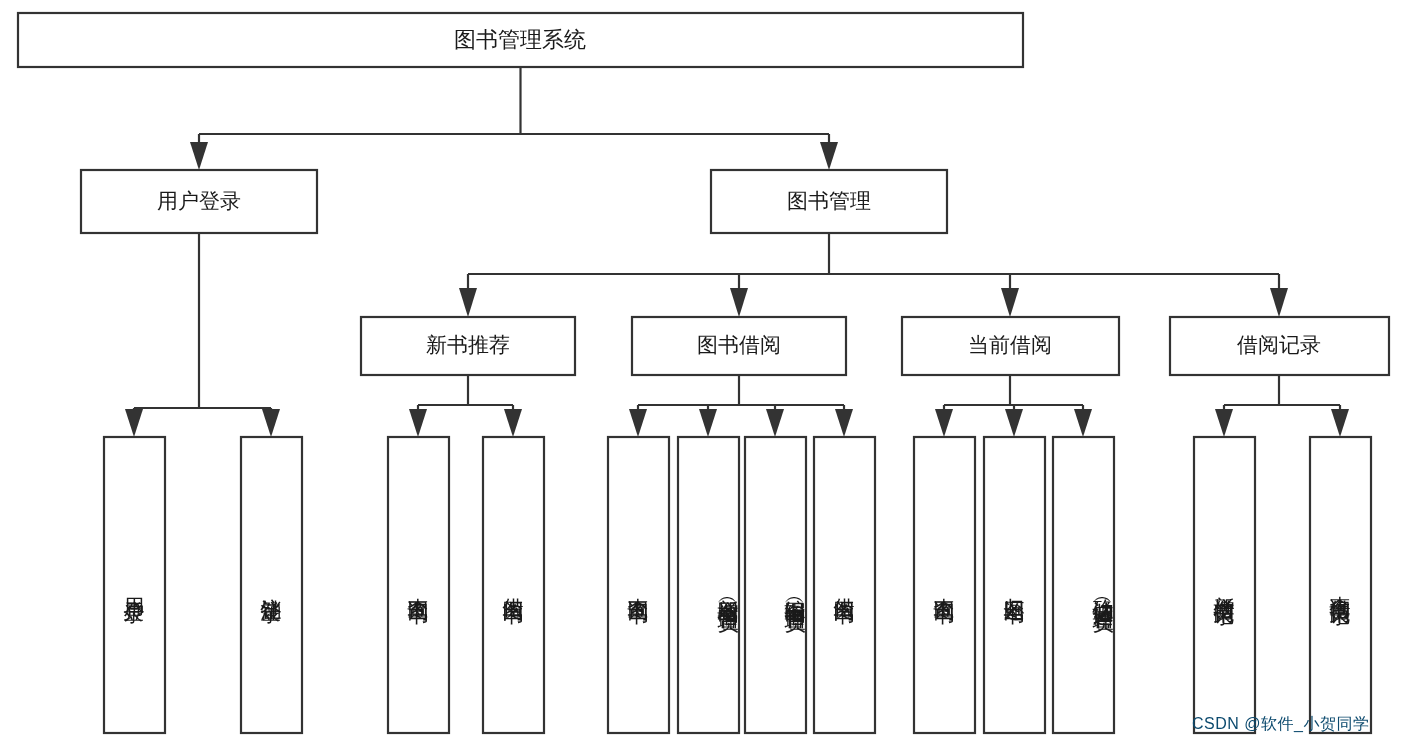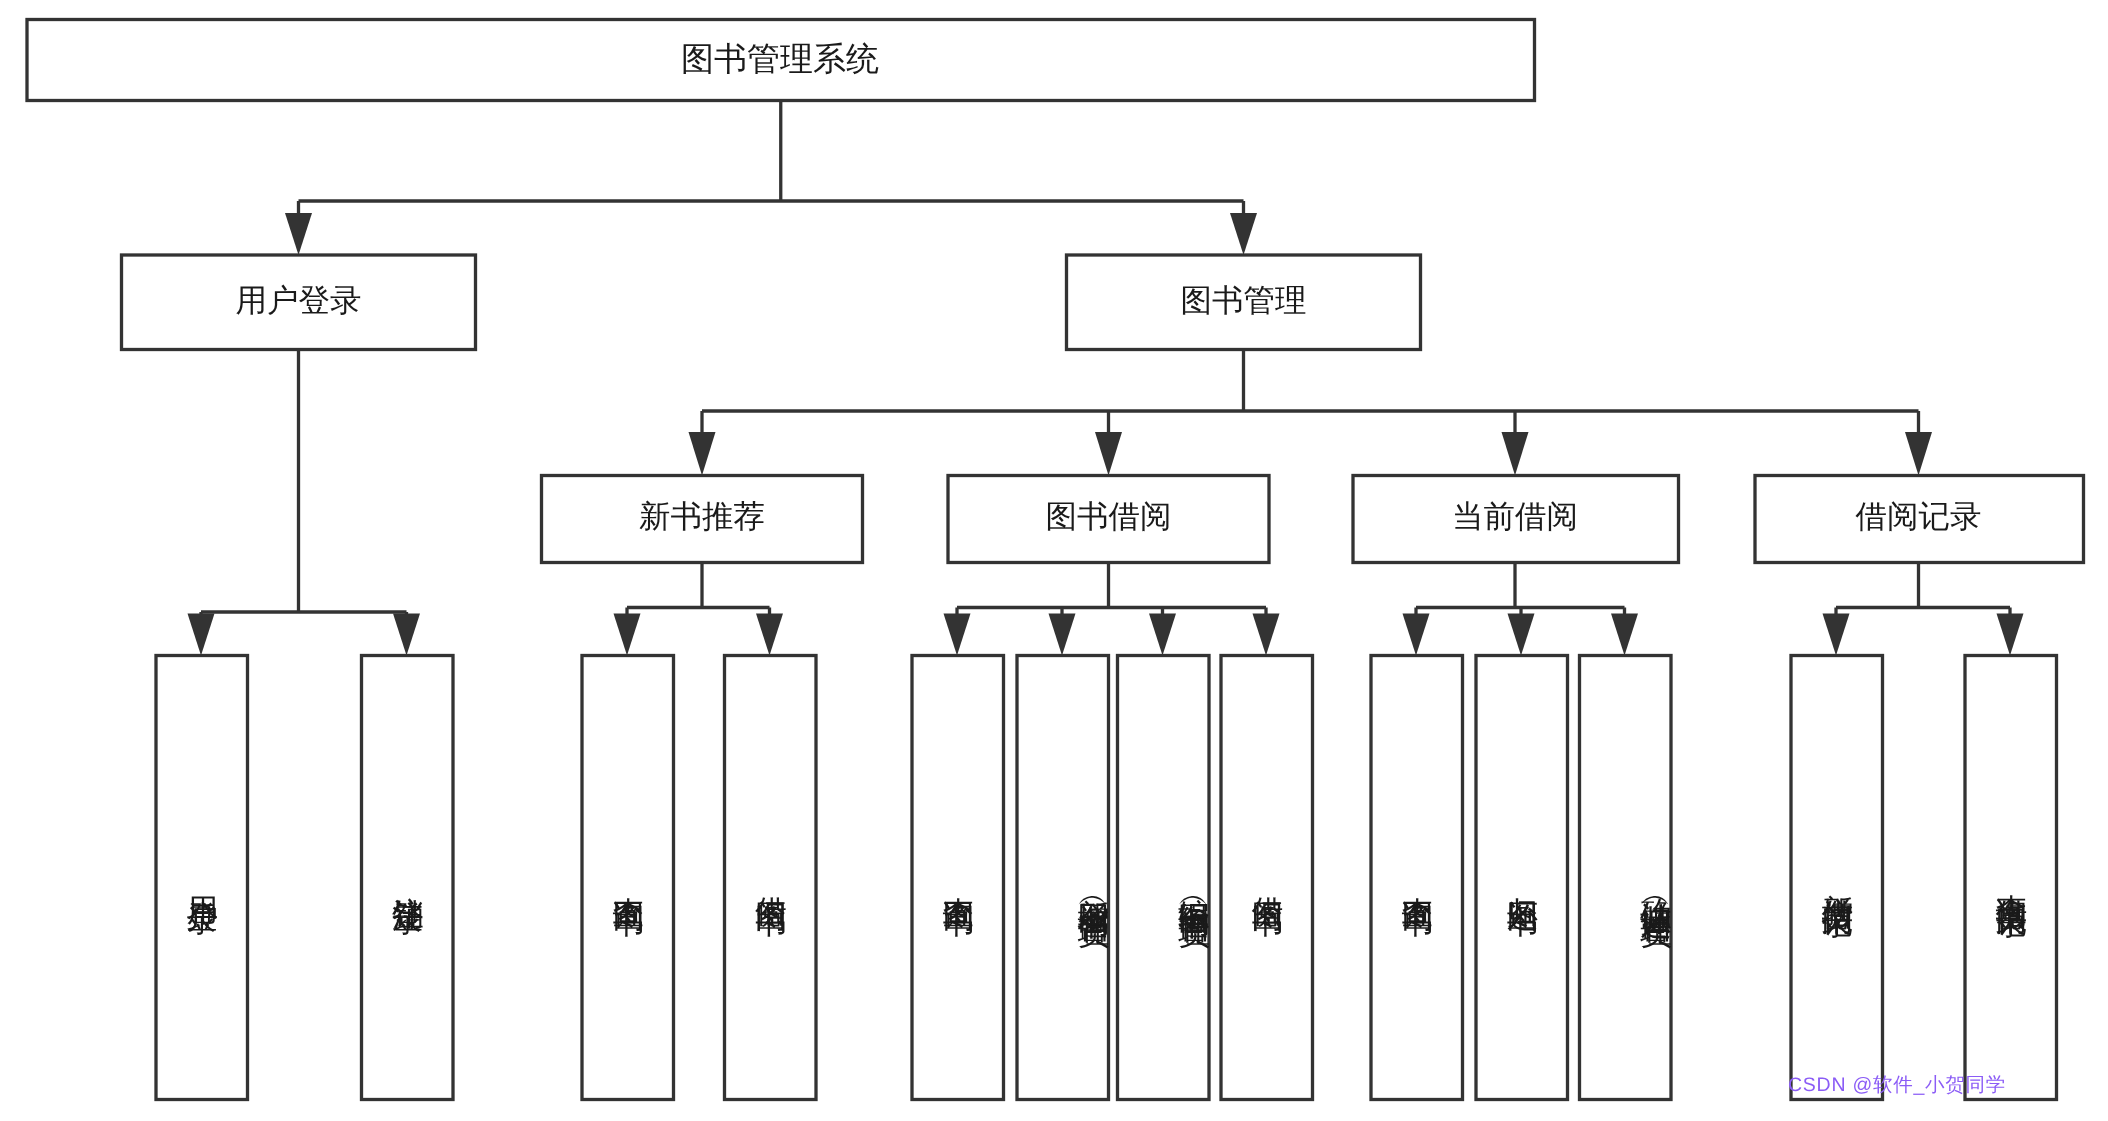--- a/index.html
+++ b/index.html
@@ -64,22 +64,22 @@
     letter-spacing: 2px;
     display: flex;
     align-items: center;
     justify-content: center;
     white-space: nowrap;
     pointer-events: none;
   }
   .watermark {
     position: absolute;
     font-family: "Liberation Sans", "DejaVu Sans", sans-serif;
-    font-size: 13px;
-    color: #8b5cf6;
+    font-size: 16px;
+    color: #0c4a6e;
     white-space: nowrap;
     letter-spacing: 0.5px;
   }
 </style>
 </head>
 <body>
 
 <div id="stage">
 
   <svg id="diagram-svg" viewBox="0 0 1405 747">

